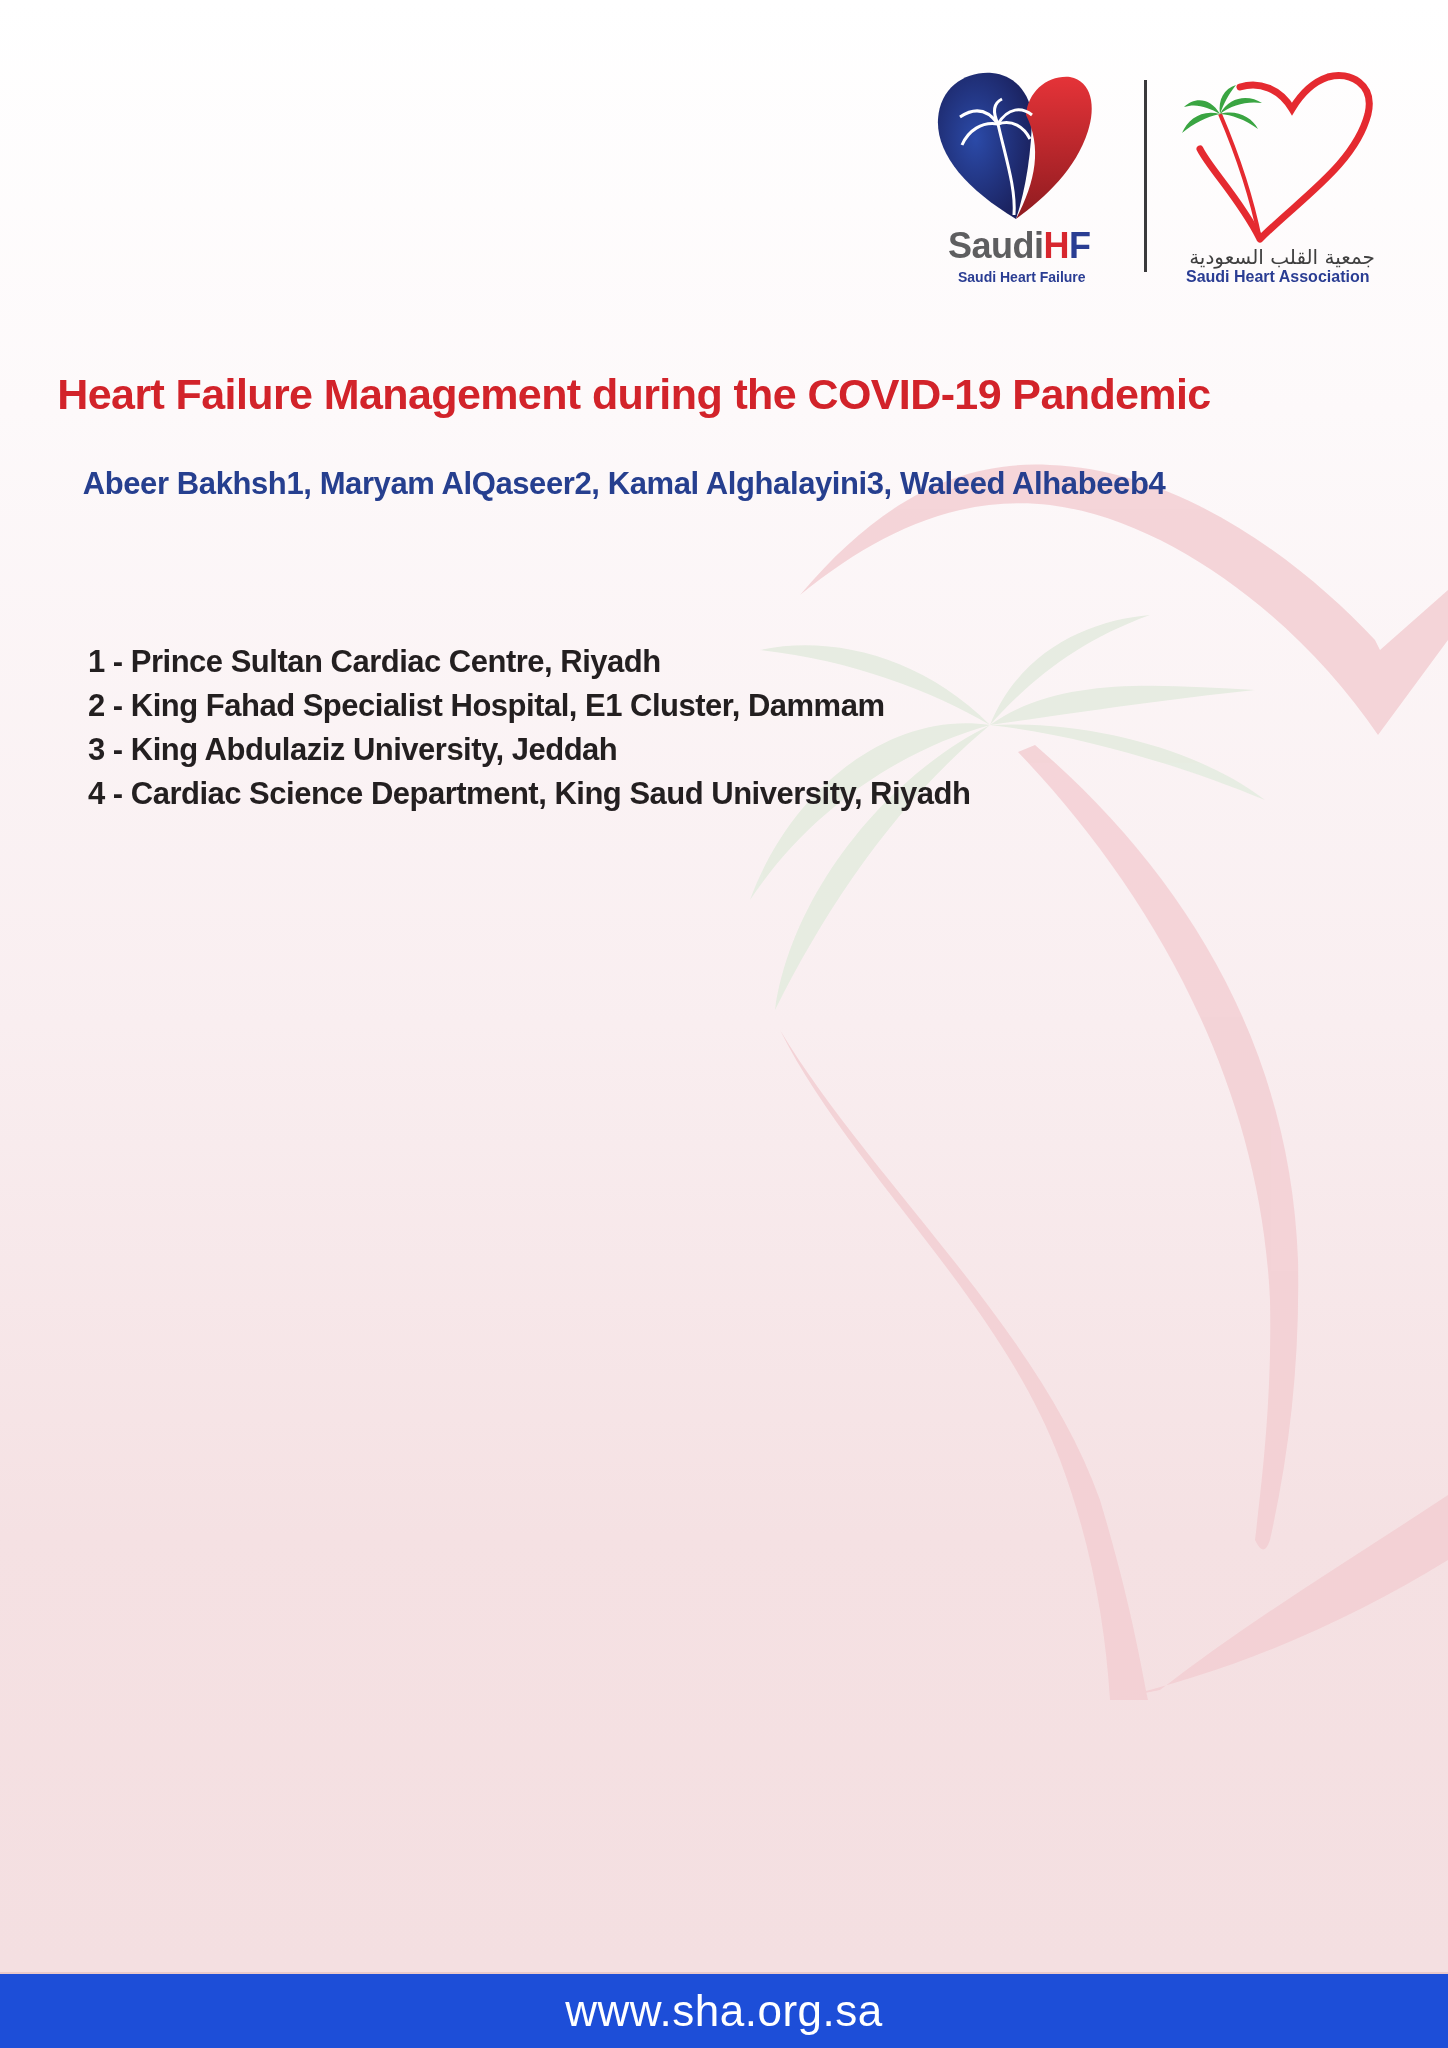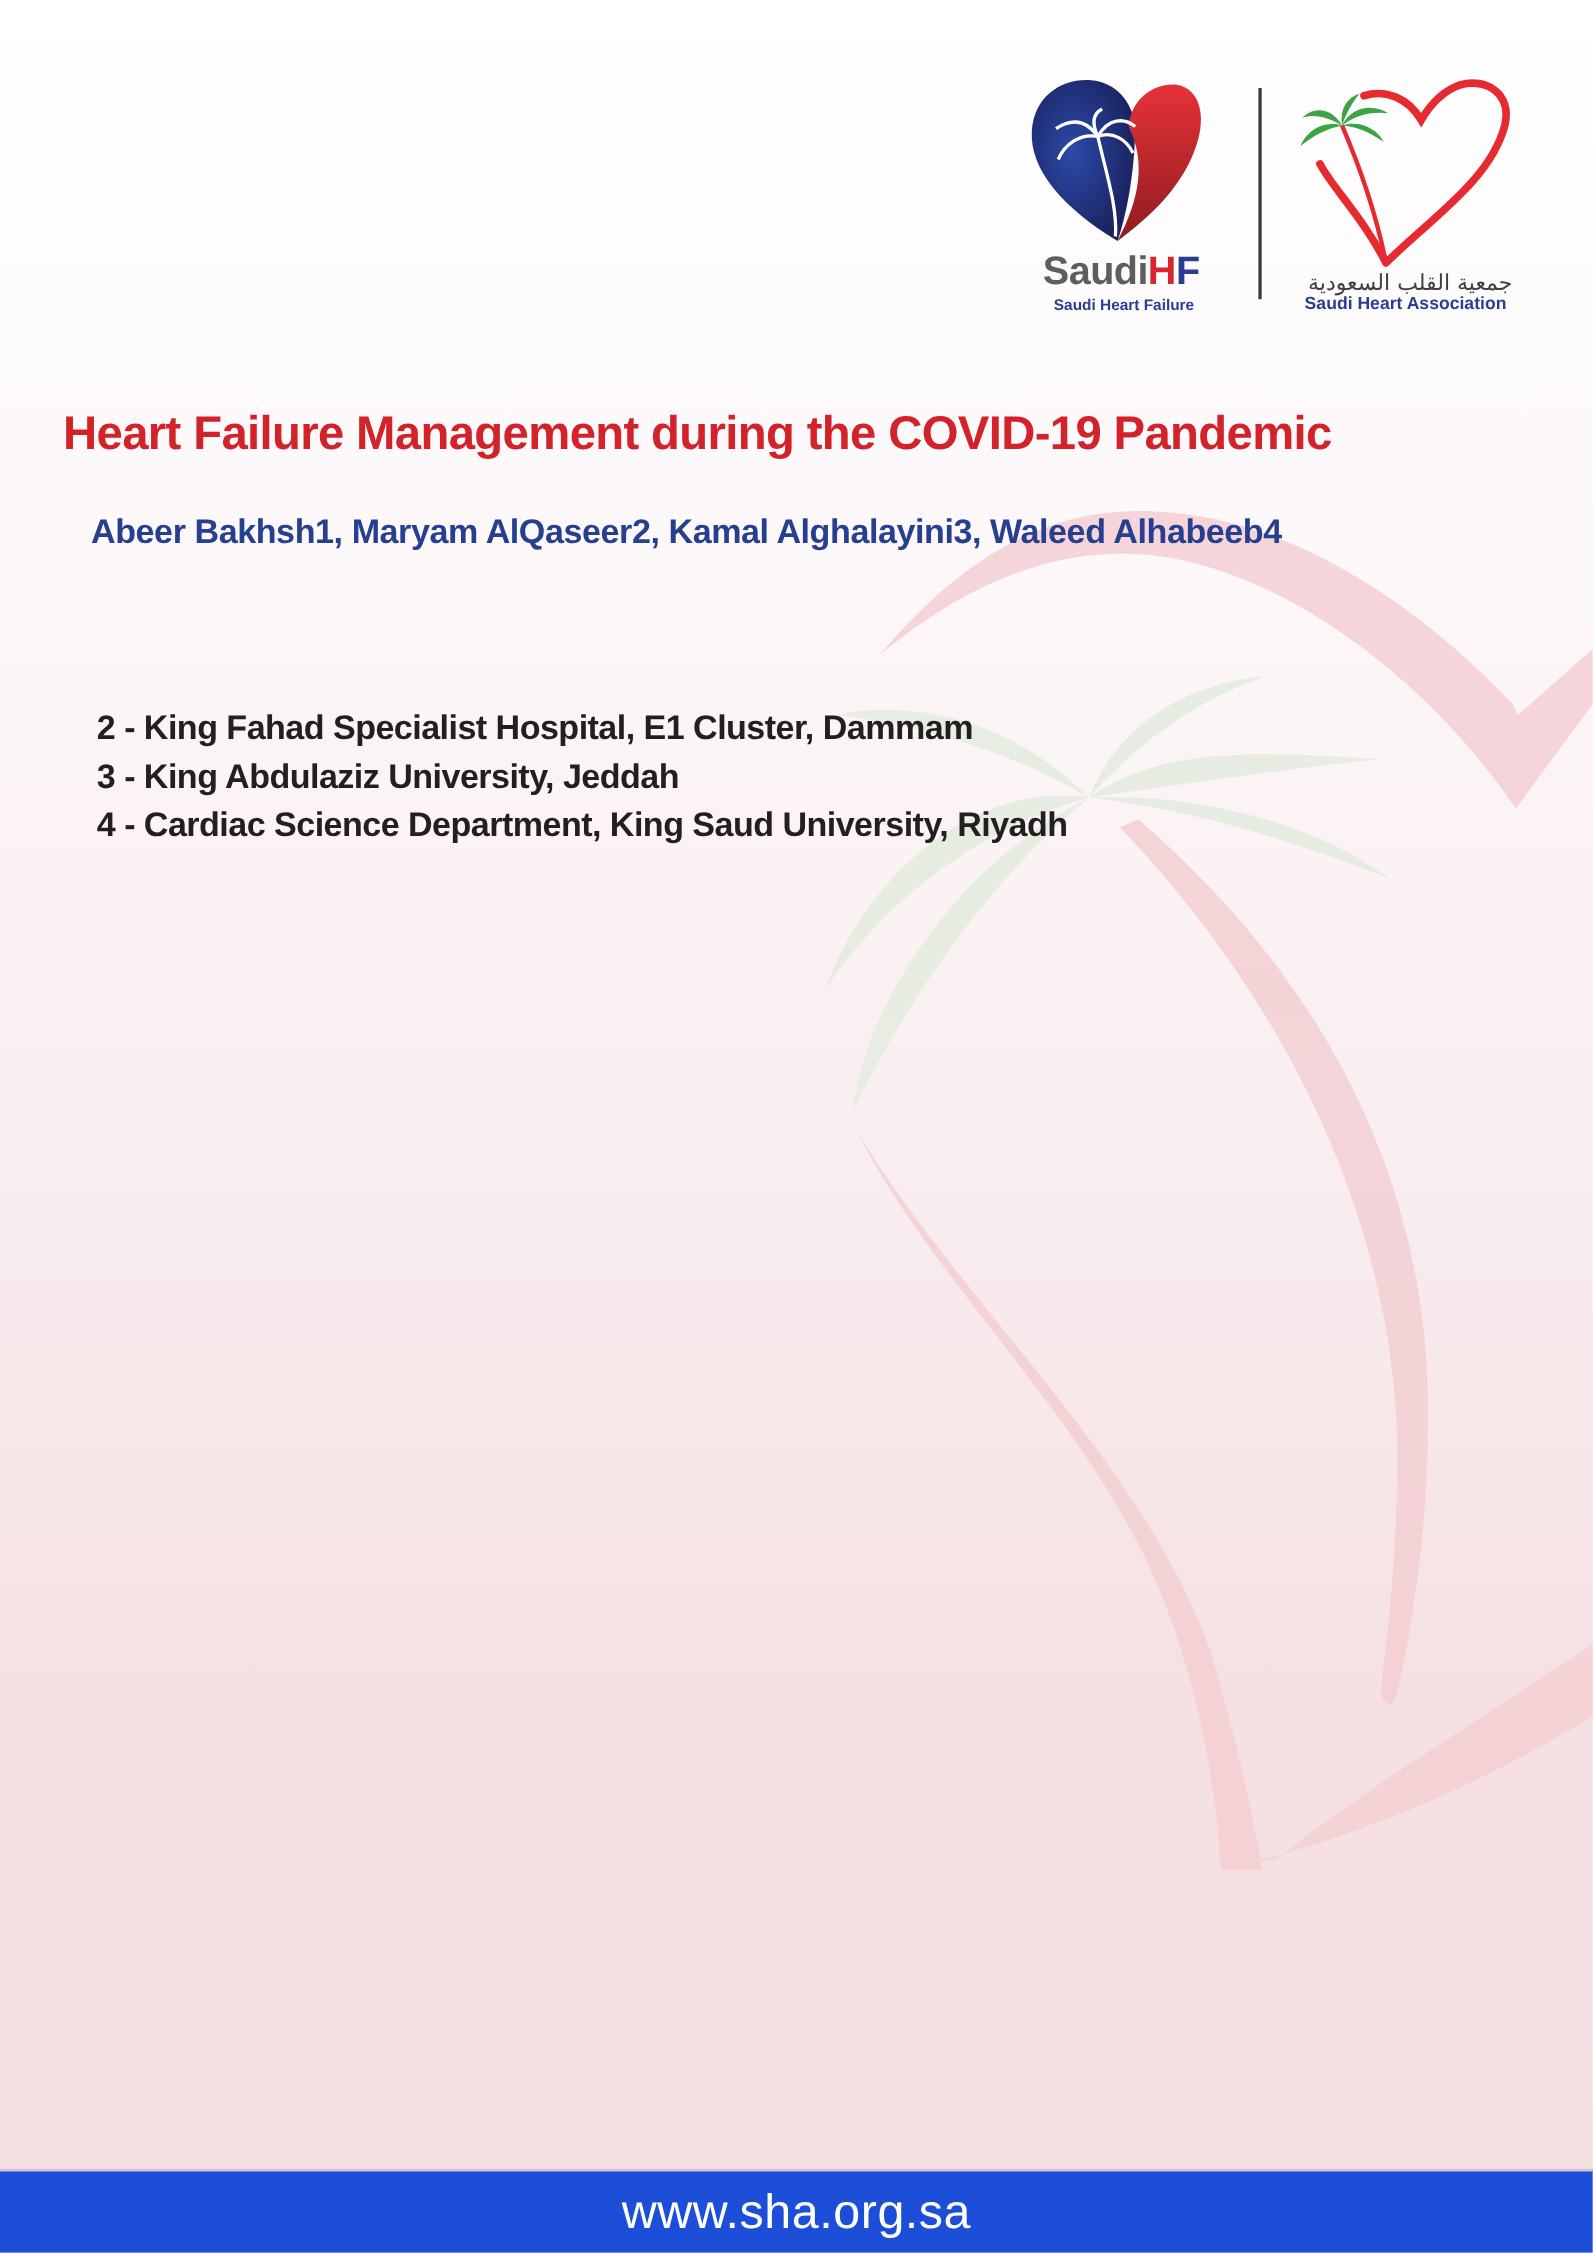--- a/index.html
+++ b/index.html
@@ -107,20 +107,21 @@
     </svg>
     <div class="sha-arabic">جمعية القلب السعودية</div>
     <div class="sha-sub">Saudi Heart Association</div>
   </div>
 </header>
 
 <h1 class="title">Heart Failure Management during the COVID-19 Pandemic</h1>
 <p class="authors">Abeer Bakhsh1, Maryam AlQaseer2, Kamal Alghalayini3, Waleed Alhabeeb4</p>
 
 <ul class="affiliations">
+  <li>1 - Prince Sultan Cardiac Centre, Riyadh</li>
   <li>2 - King Fahad Specialist Hospital, E1 Cluster, Dammam</li>
   <li>3 - King Abdulaziz University, Jeddah</li>
   <li>4 - Cardiac Science Department, King Saud University, Riyadh</li>
 </ul>
 
 <footer class="footer">
   <span>www.sha.org.sa</span>
 </footer>
 
 </body></html>

